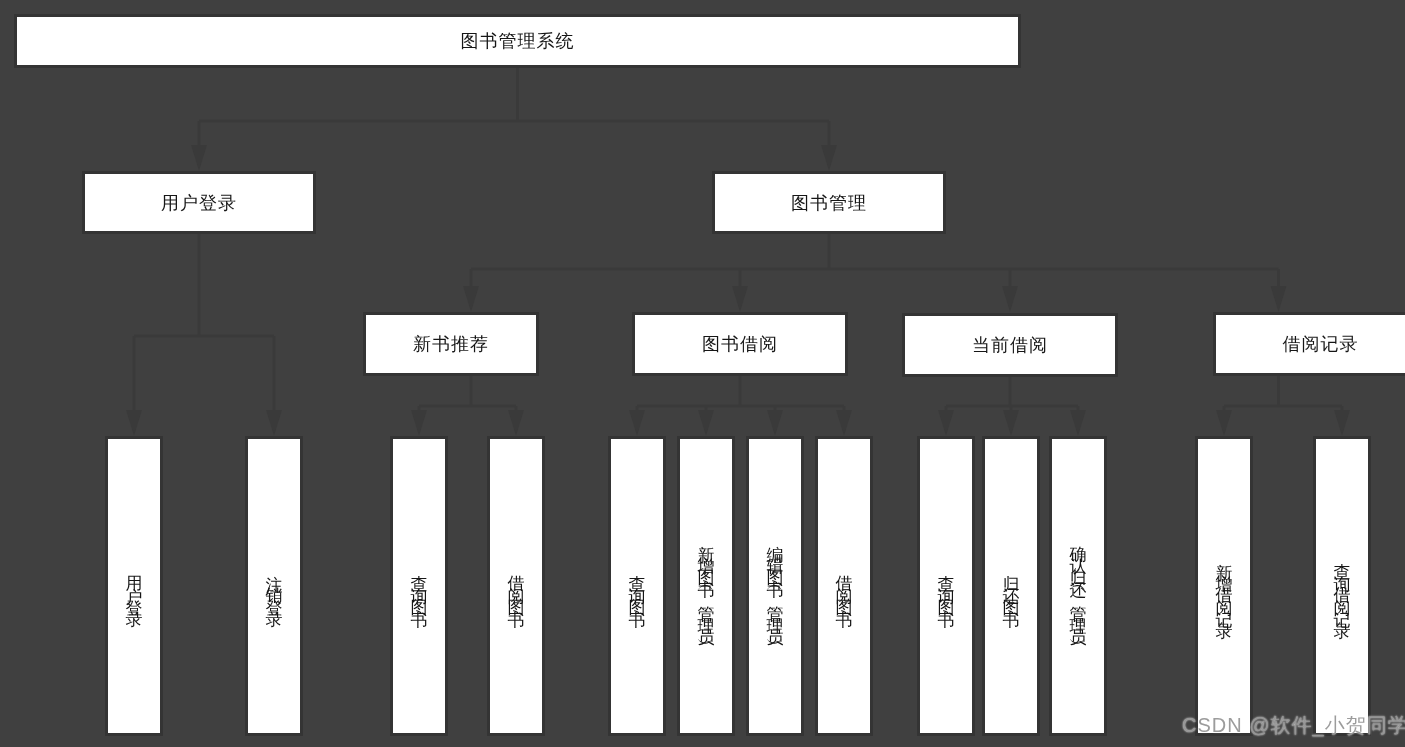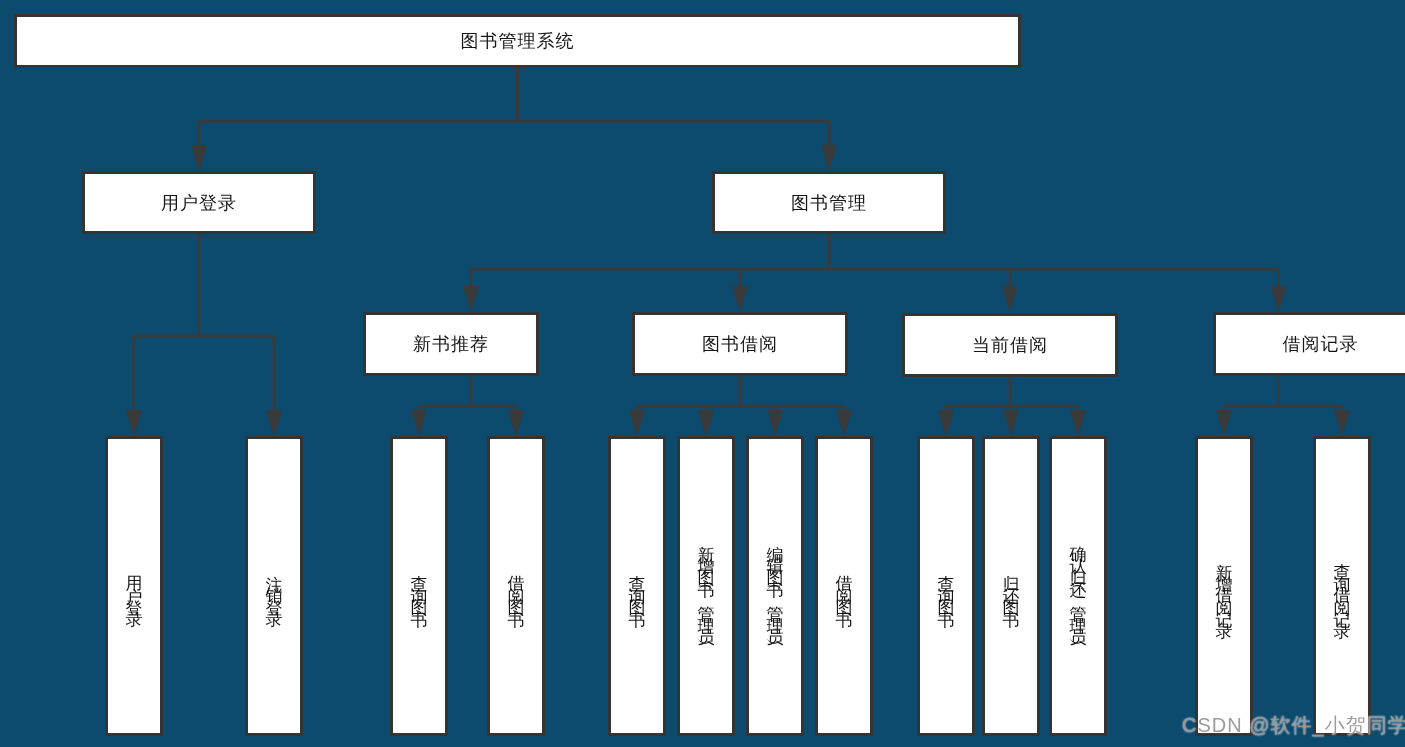--- a/index.html
+++ b/index.html
@@ -7,21 +7,21 @@
     padding: 0;
     background: #ffffff;
   }
   body {
     font-family: "Liberation Sans", "DejaVu Sans", sans-serif;
   }
   .canvas {
     position: relative;
     width: 1405px;
     height: 747px;
-    background: #0c4a6e;
+    background: #404040;
     overflow: hidden;
   }
   .connectors {
     position: absolute;
     left: 0;
     top: 0;
     width: 1405px;
     height: 747px;
     pointer-events: none;
   }

